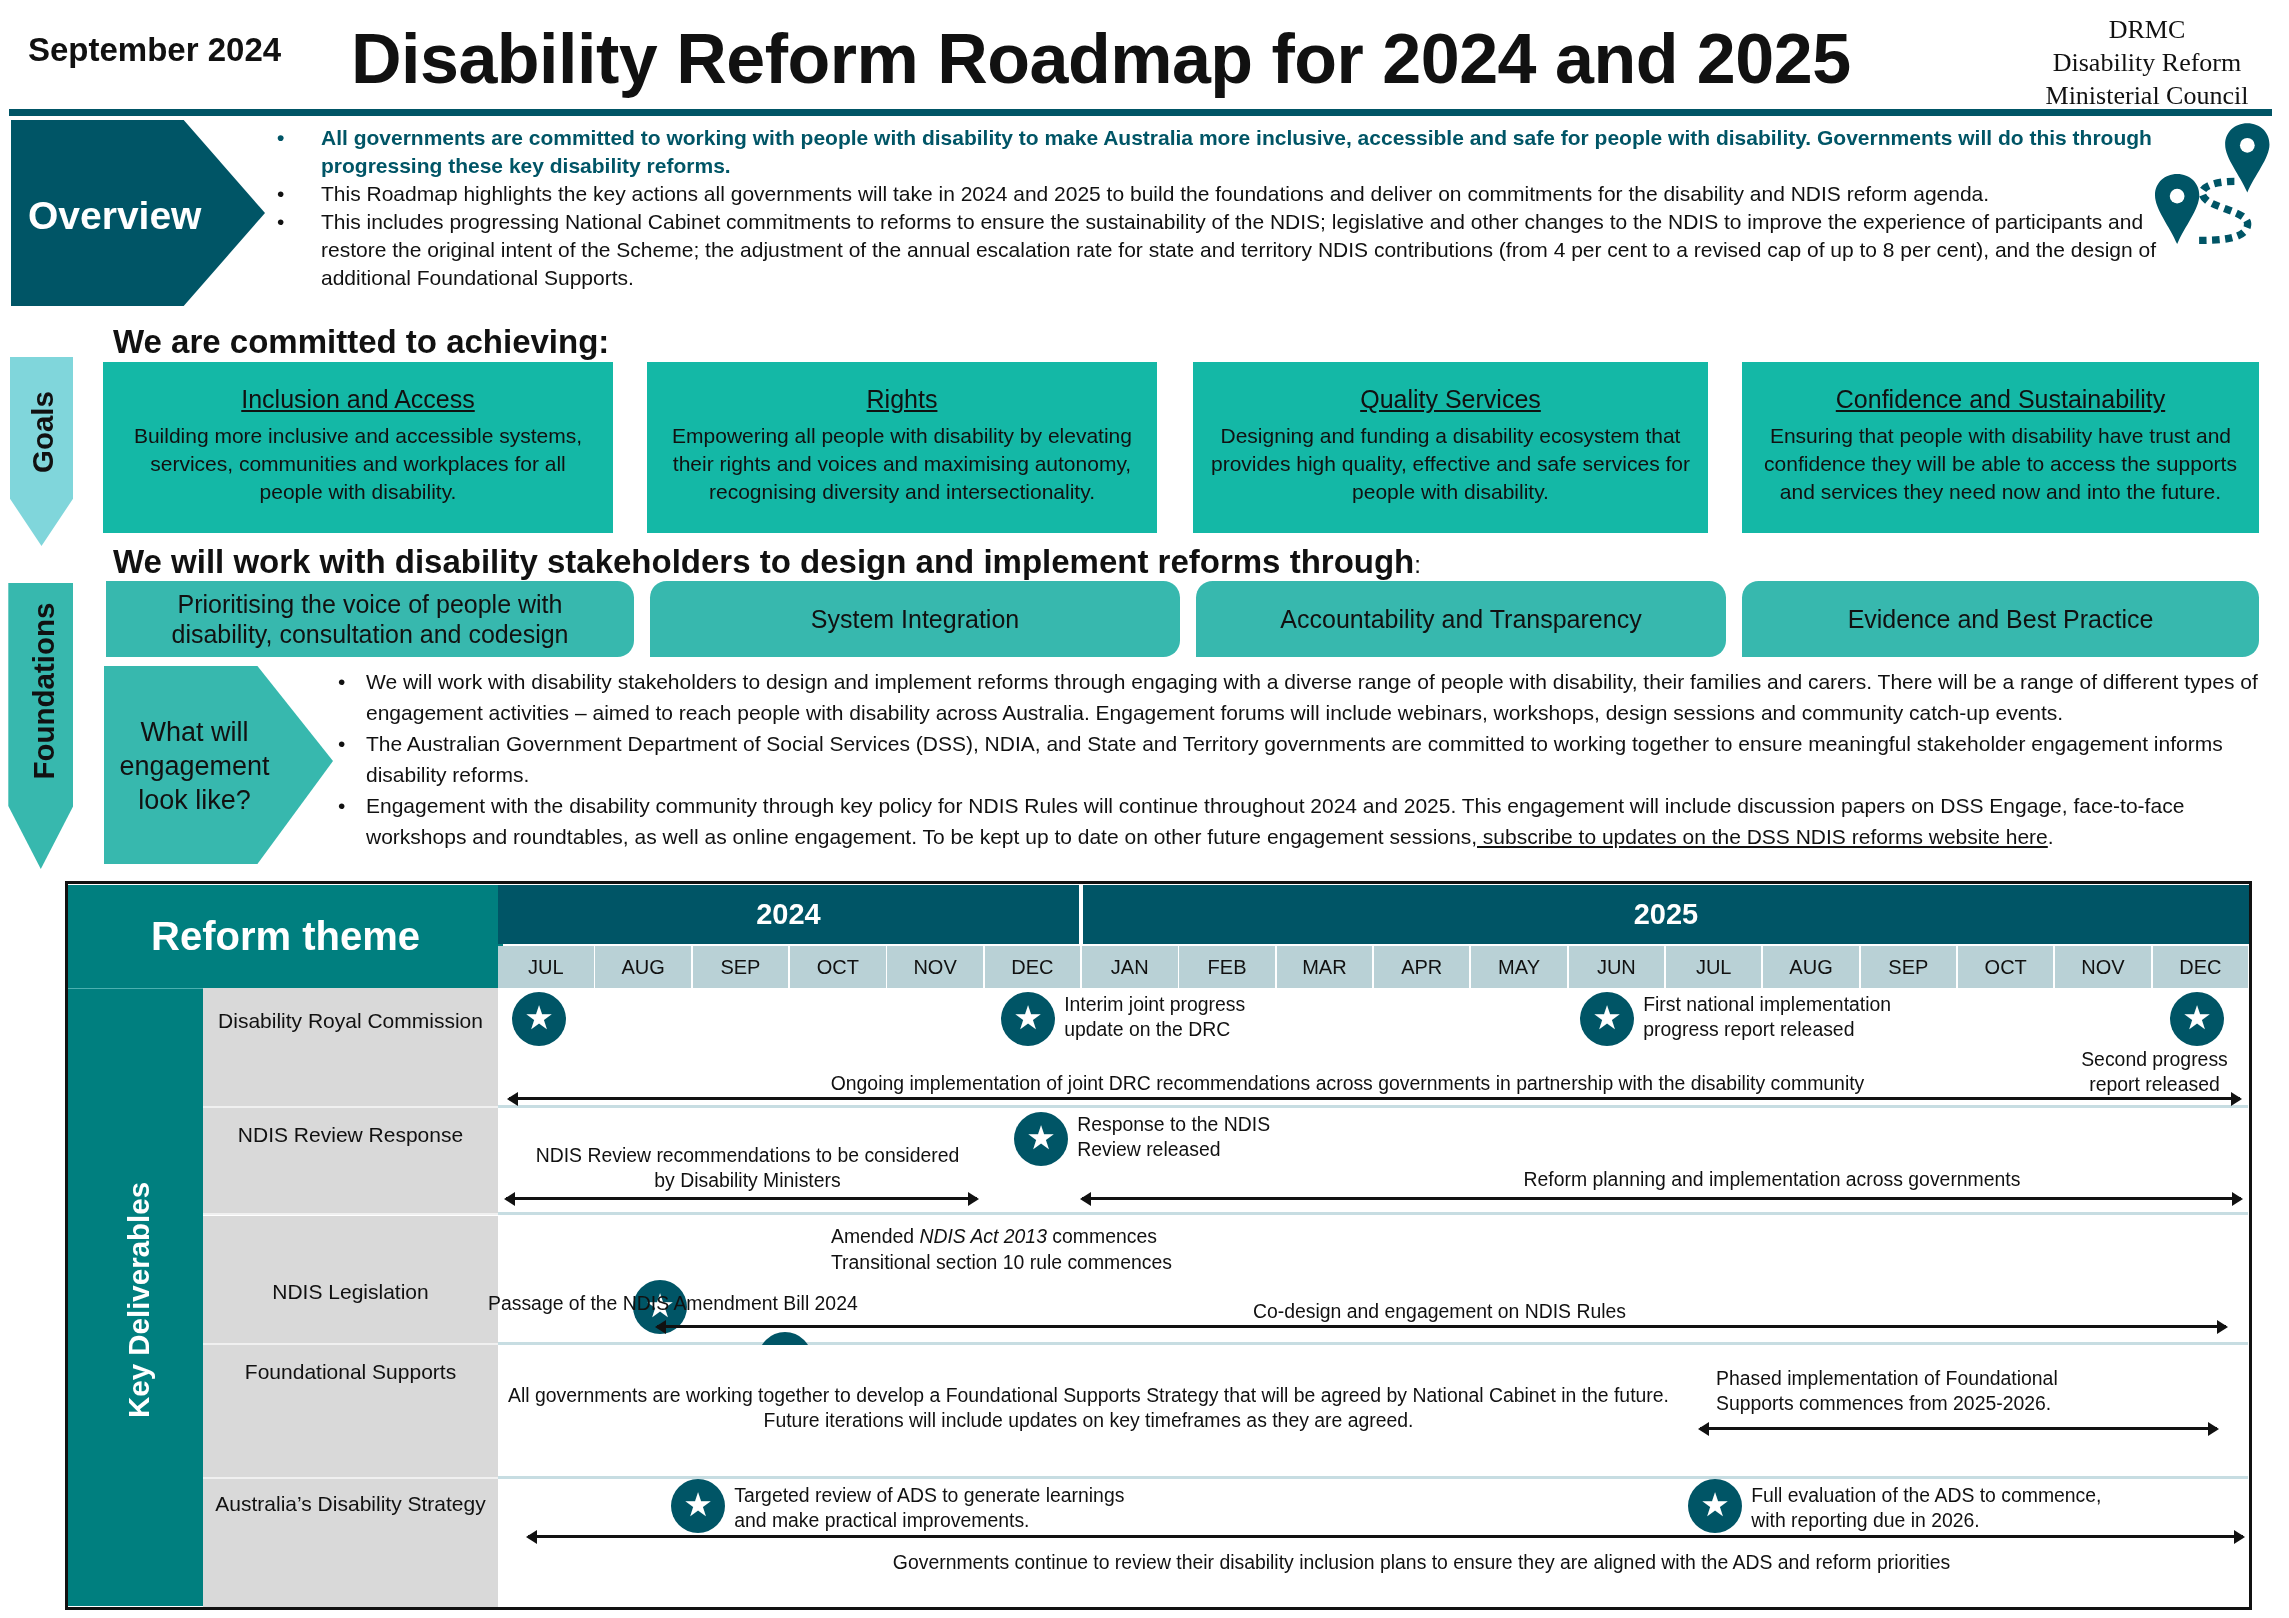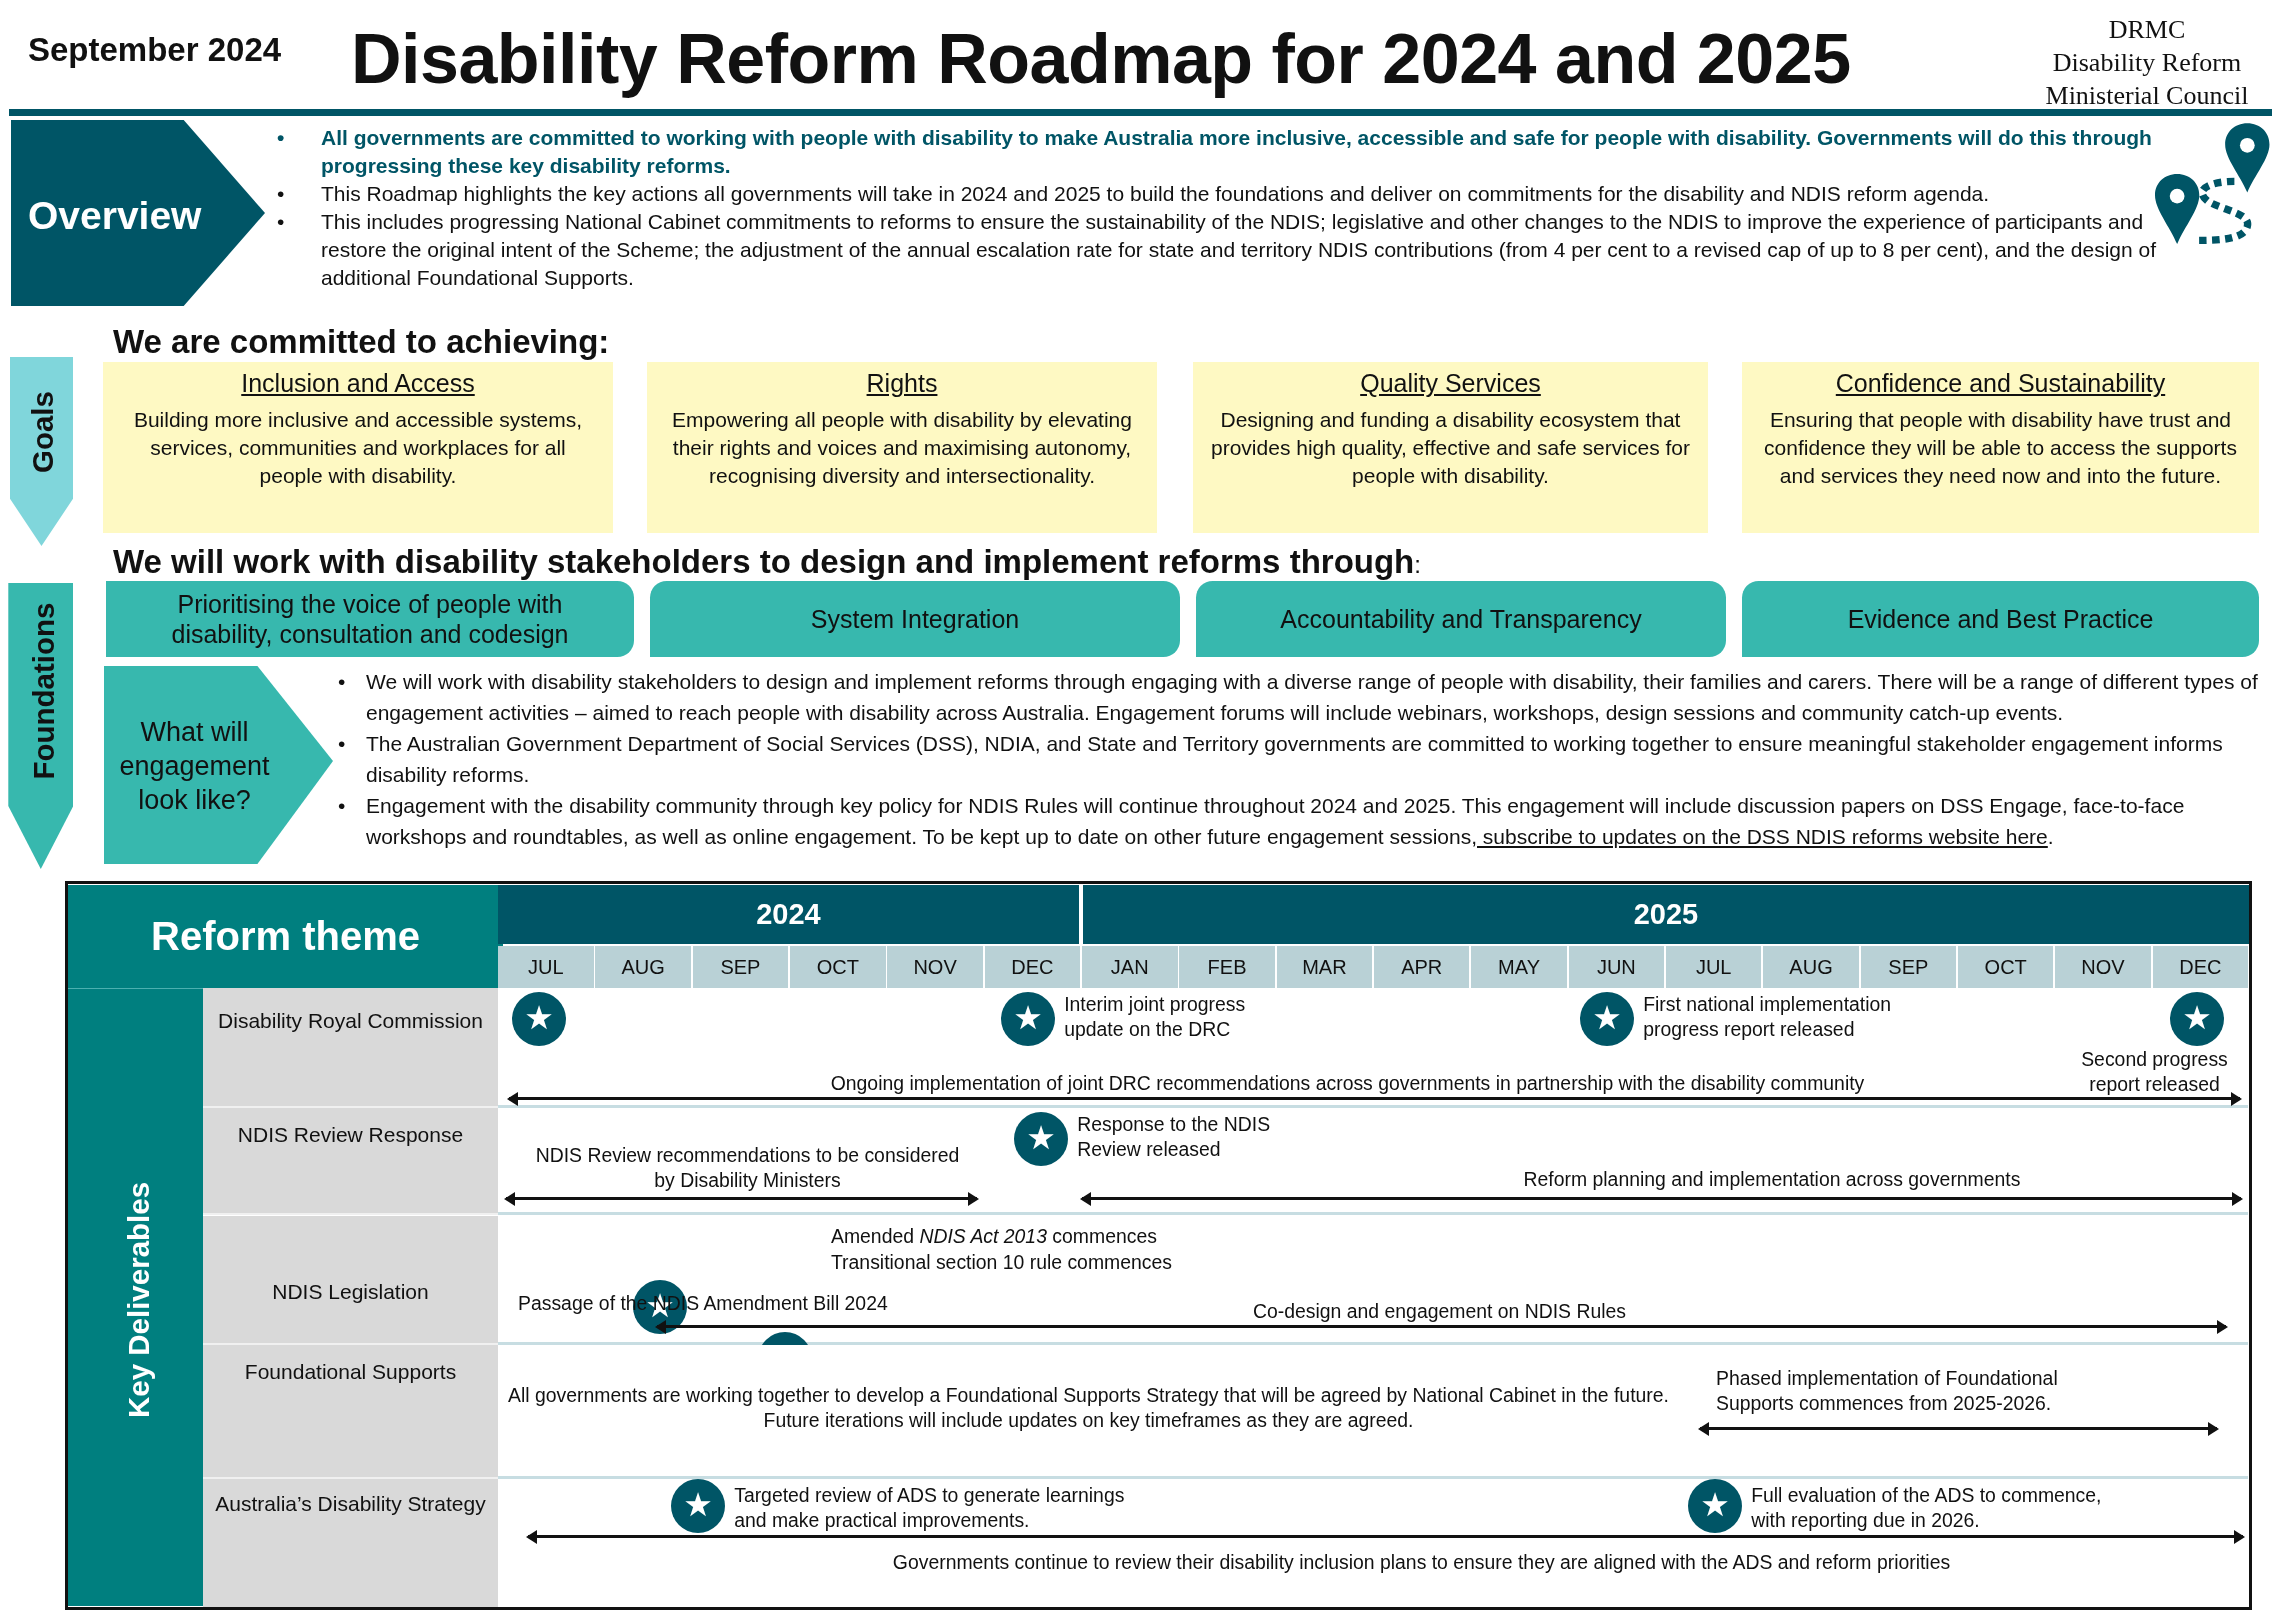--- a/index.html
+++ b/index.html
@@ -32,21 +32,21 @@
   .side-goals { left: 10px; top: 357px; width: 63px; height: 189px; background: #80d6db;
                 clip-path: polygon(0 0, 100% 0, 100% 75%, 50% 100%, 0 75%); }
   .side-found { left: 8.3px; top: 583px; width: 65px; height: 286px; background: #37b8ae;
                 clip-path: polygon(0 0, 100% 0, 100% 78%, 50% 100%, 0 78%); }
   .side-text { transform: rotate(-90deg); transform-origin: center; font-weight: 700; color: #111;
                white-space: nowrap; text-align: center; }
   .side-goals-text { left: -16.6px; top: 415px; width: 120px; font-size: 29.5px; }
   .side-found-text { left: -49px; top: 674px; width: 185px; font-size: 29.5px; }
 
   
-  .goal { top: 362px; height: 171px; background: #fef9c3; text-align: center; padding: 7px 13px;
+  .goal { top: 362px; height: 171px; background: #14b8a6; text-align: center; padding: 23px 13px;
           font-size: 21px; line-height: 28px; }
   .goal .gt { text-decoration: underline; font-size: 25px; margin-bottom: 9.2px; display: block; }
   .goal-0 { left: 103px; width: 510px; }
   .goal-1 { left: 647px; width: 510px; }
   .goal-2 { left: 1193px; width: 515px; }
   .goal-3 { left: 1742px; width: 517px; }
 
   
   .found { top: 581px; height: 76px; background: #37b8ae; border-radius: 16.6px 16.6px 16.6px 0;
            display: flex; align-items: center; justify-content: center; text-align: center;
@@ -210,21 +210,21 @@
 </div>
 <div class="abs tx" style="left:1449px;top:1167px;width:646px;text-align:center;">Reform planning and implementation across governments</div>
 <div class="abs arrow" style="left:1082px;top:1197px;width:1159px;"></div>
 
 <div class="abs tl-row-label" style="top:1216px;height:129px;padding-top:62px;">NDIS Legislation</div>
 <div class="abs tl-row" style="top:1216px;height:129px;"></div>
 <div class="abs star" style="left:633px;top:1226px;"></div>
 <div class="abs star" style="left:758px;top:1224px;"></div>
 <div class="abs tx" style="left:831px;top:1224px;width:461px;"><span>Amended </span><i>NDIS Act 2013</i><span> commences</span></div>
 <div class="abs tx" style="left:831px;top:1250px;width:461px;">Transitional section 10 rule commences</div>
-<div class="abs tx" style="left:518px;top:1291px;width:461px;">Passage of the NDIS Amendment Bill 2024</div>
+<div class="abs tx" style="left:488px;top:1291px;width:461px;">Passage of the NDIS Amendment Bill 2024</div>
 <div class="abs tx" style="left:1181px;top:1299px;width:517px;text-align:center;">Co-design and engagement on NDIS Rules</div>
 <div class="abs arrow" style="left:657px;top:1325px;width:1569px;"></div>
 
 <div class="abs tl-row-label" style="top:1345px;height:134px;padding-top:13px;">Foundational Supports</div>
 <div class="abs tl-row" style="top:1345px;height:134px;"></div>
 <div class="abs tx" style="left:498px;top:1383px;width:1181px;text-align:center;">All governments are working together to develop a Foundational Supports Strategy that will be agreed by National Cabinet in the future. Future iterations will include updates on key timeframes as they are agreed.</div>
 <div class="abs tx" style="left:1691px;top:1366px;width:378px;margin-left:25px;">Phased implementation of Foundational Supports commences from 2025-2026.</div>
 <div class="abs arrow" style="left:1700px;top:1427px;width:517px;"></div>
 
 <div class="abs tl-row-label" style="top:1479px;height:128px;padding-top:11px;border-bottom:none;">Australia’s Disability Strategy</div>

